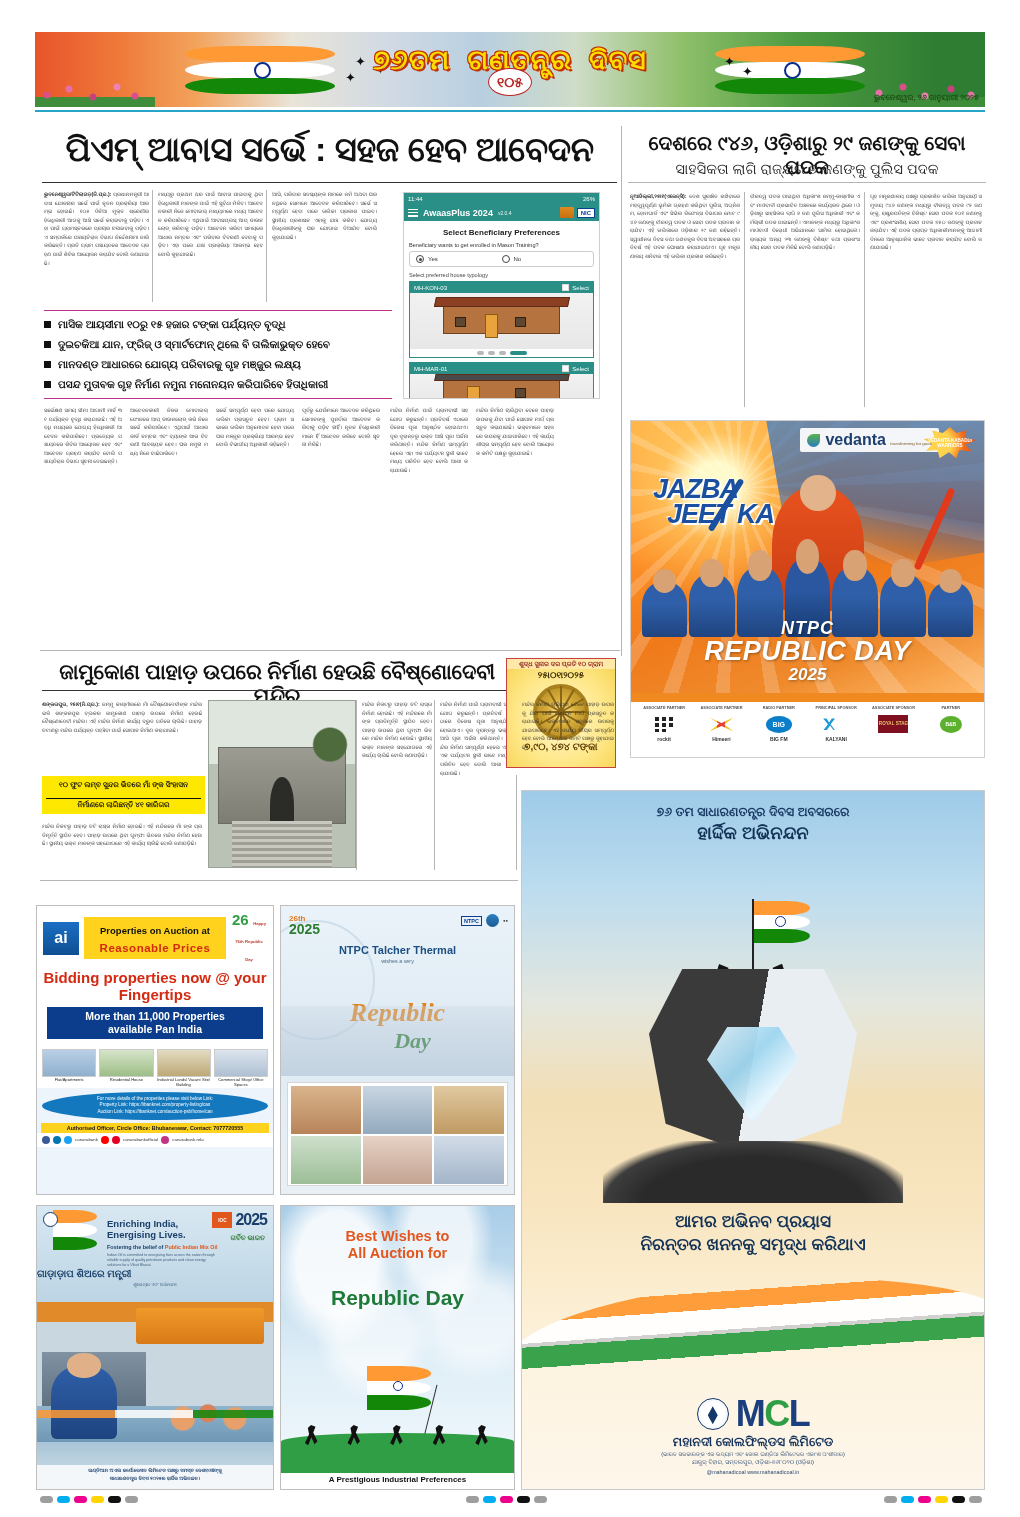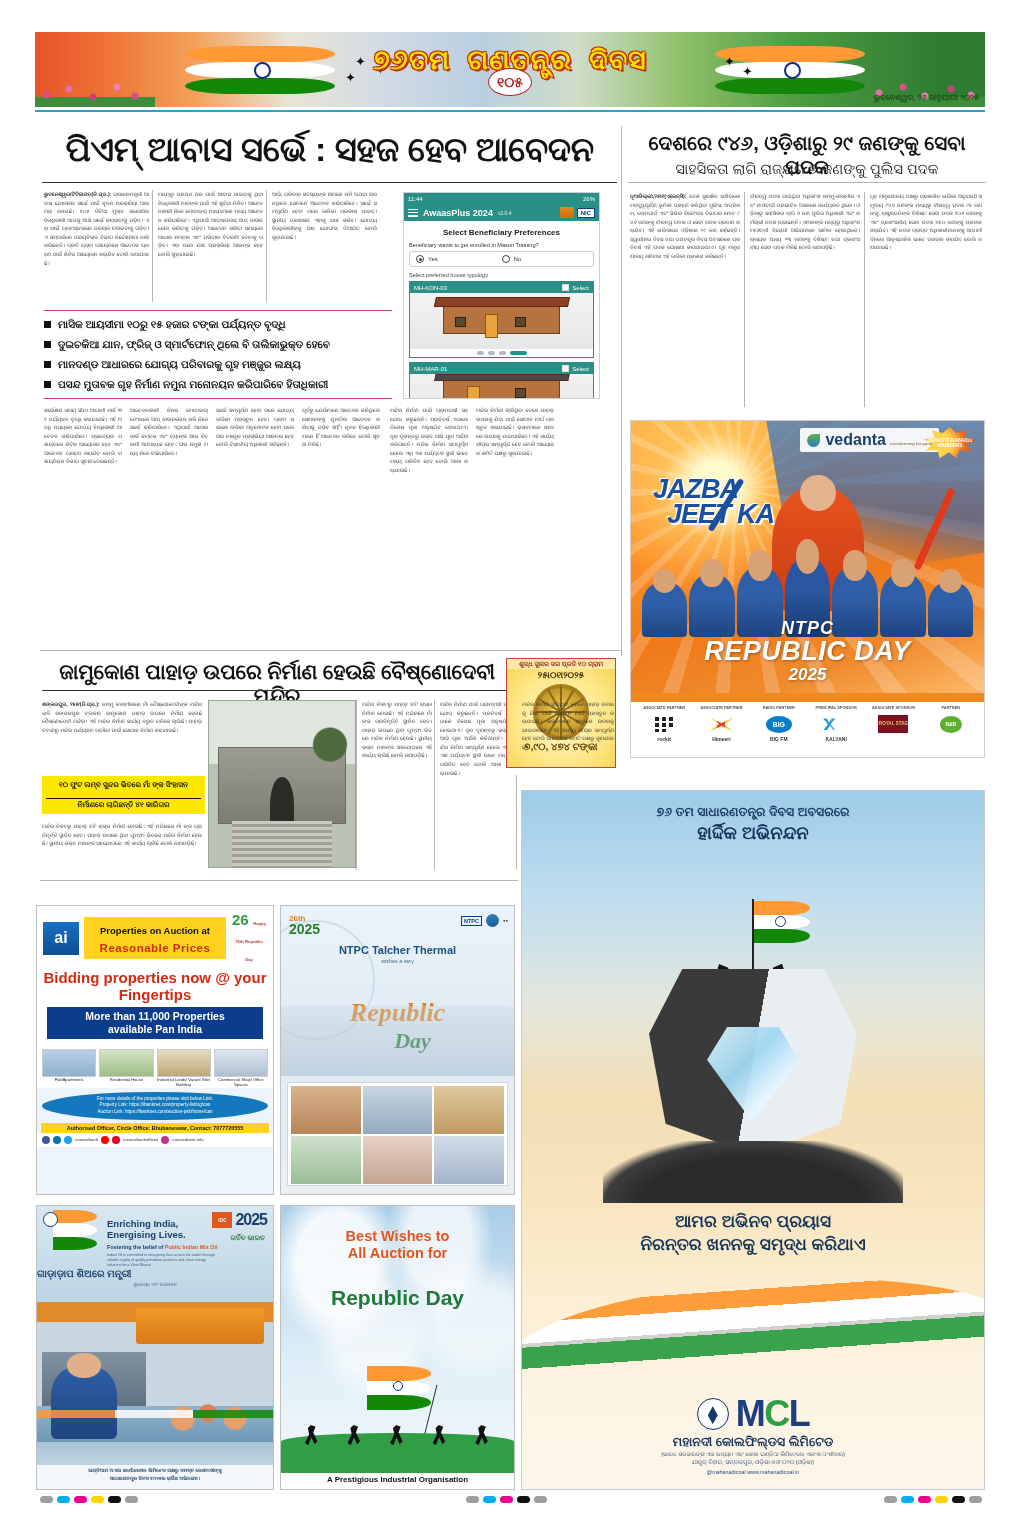--- a/index.html
+++ b/index.html
@@ -1014,21 +1014,21 @@
     </div>
     <div class="bw-string"></div>
     <div class="bw-grass"></div>
     <div class="bw-runners">
       <span class="bw-run"></span>
       <span class="bw-run"></span>
       <span class="bw-run"></span>
       <span class="bw-run"></span>
       <span class="bw-run"></span>
     </div>
-    <div class="bw-foot">A Prestigious Industrial Organisation</div>
+    <div class="bw-foot">A Prestigious Industrial Preferences</div>
   </div>
 
   <div class="dots" style="left:40px; top:1496px;">
     <i class="d-gray"></i>
       <i class="d-cyan"></i>
       <i class="d-mag"></i>
       <i class="d-yel"></i>
       <i class="d-blk"></i>
       <i class="d-gray"></i>
   </div>

